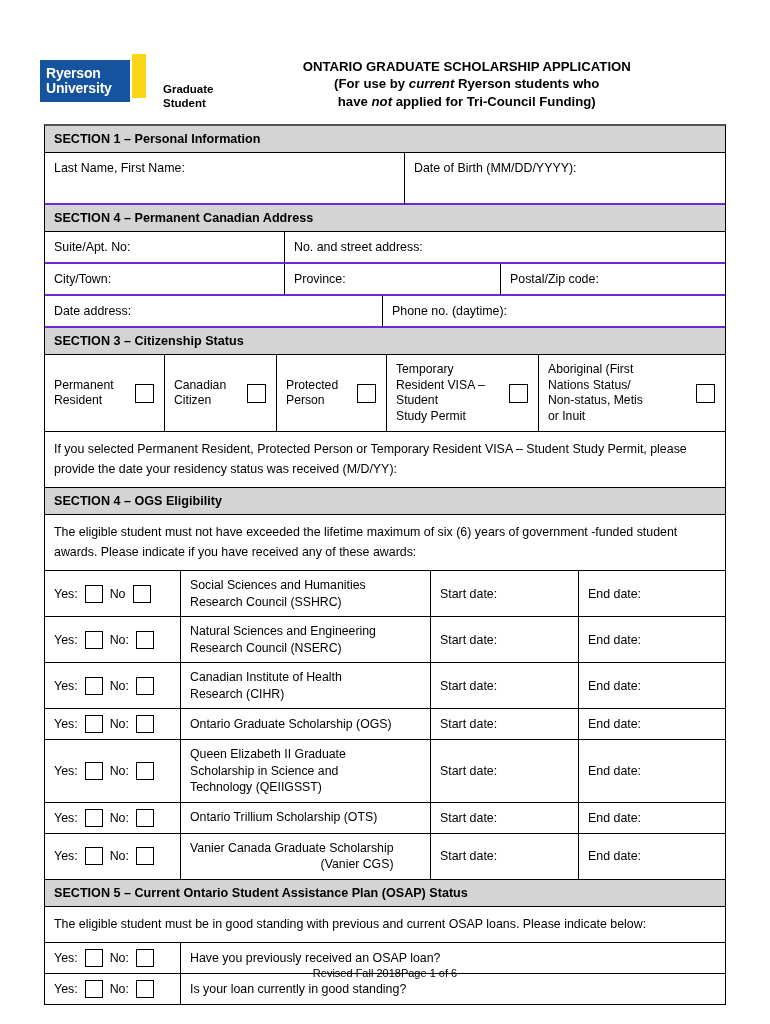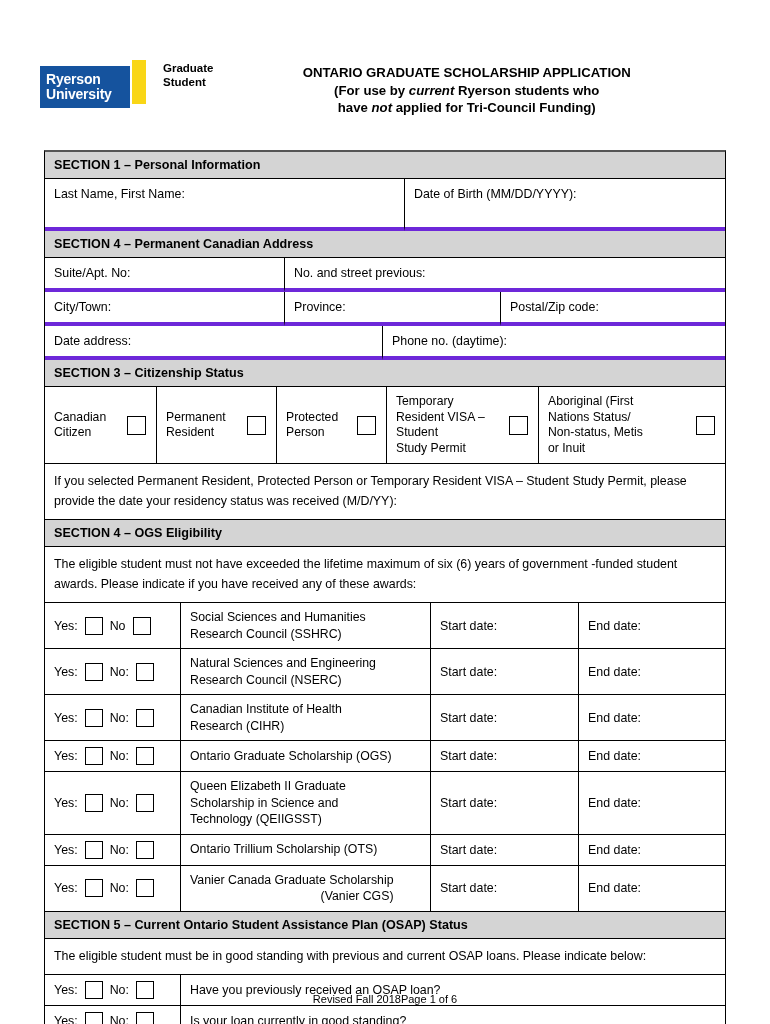--- a/index.html
+++ b/index.html
@@ -14,24 +14,23 @@
     color: #000000;
     position: relative;
     overflow: hidden;
   }
 
   .page { position: relative; width: 770px; height: 1024px; padding: 0; }
 
   
   .header {
     display: flex;
-    align-items: flex-start;
+    align-items: flex-end;
     padding: 30px 40px 0 40px;
     height: 110px;
-    margin-top: 26px;
   }
   .logo-block {
     position: relative;
     width: 105px;
     height: 60px;
     flex: 0 0 105px;
   }
   .logo-blue {
     position: absolute;
     left: 0; top: 10px;
@@ -92,21 +91,21 @@
     background: #d4d4d4;
     font-weight: bold;
     font-size: 12.6px;
     padding: 6px 8px 6px 9px;
     border-bottom: 1px solid #000;
     width: 100%;
   }
 
   .cell {
     border-right: 1px solid #000;
-    border-bottom: 4px solid #6d28d9;
+    border-bottom: 2px solid #6d28d9;
     padding: 7px 9px;
     font-size: 12.4px;
     line-height: 16px;
     min-height: 28px;
   }
   .cell.last { border-right: none; }
 
   
   .cb {
     display: inline-block;
@@ -226,44 +225,44 @@
     <div class="srow">
       <div class="cell" style="width:360px;height:52px;">Last Name, First Name:</div>
       <div class="cell last" style="flex:1;height:52px;">Date of Birth (MM/DD/YYYY):</div>
     </div>
 
     <div class="srow">
       <div class="band">SECTION 4 – Permanent Canadian Address</div>
     </div>
     <div class="srow">
       <div class="cell" style="width:240px;">Suite/Apt. No:</div>
-      <div class="cell last" style="flex:1;">No. and street previous:</div>
+      <div class="cell last" style="flex:1;">No. and street address:</div>
     </div>
     <div class="srow">
       <div class="cell" style="width:240px;">City/Town:</div>
       <div class="cell" style="width:216px;">Province:</div>
       <div class="cell last" style="flex:1;">Postal/Zip code:</div>
     </div>
     <div class="srow">
       <div class="cell" style="width:338px;">Date address:</div>
       <div class="cell last" style="flex:1;">Phone no. (daytime):</div>
     </div>
 
     <div class="srow">
       <div class="band">SECTION 3 – Citizenship Status</div>
     </div>
     <div class="srow">
+      <div class="cit-cell" style="width:120px;">
+        <span class="cit-label">Permanent
+Resident</span>
+        <span class="cb"></span>
+      </div>
       <div class="cit-cell" style="width:112px;">
         <span class="cit-label">Canadian
 Citizen</span>
-        <span class="cb"></span>
-      </div>
-      <div class="cit-cell" style="width:120px;">
-        <span class="cit-label">Permanent
-Resident</span>
         <span class="cb"></span>
       </div>
       <div class="cit-cell" style="width:110px;">
         <span class="cit-label">Protected
 Person</span>
         <span class="cb"></span>
       </div>
       <div class="cit-cell" style="width:152px;">
         <span class="cit-label">Temporary
 Resident VISA –

